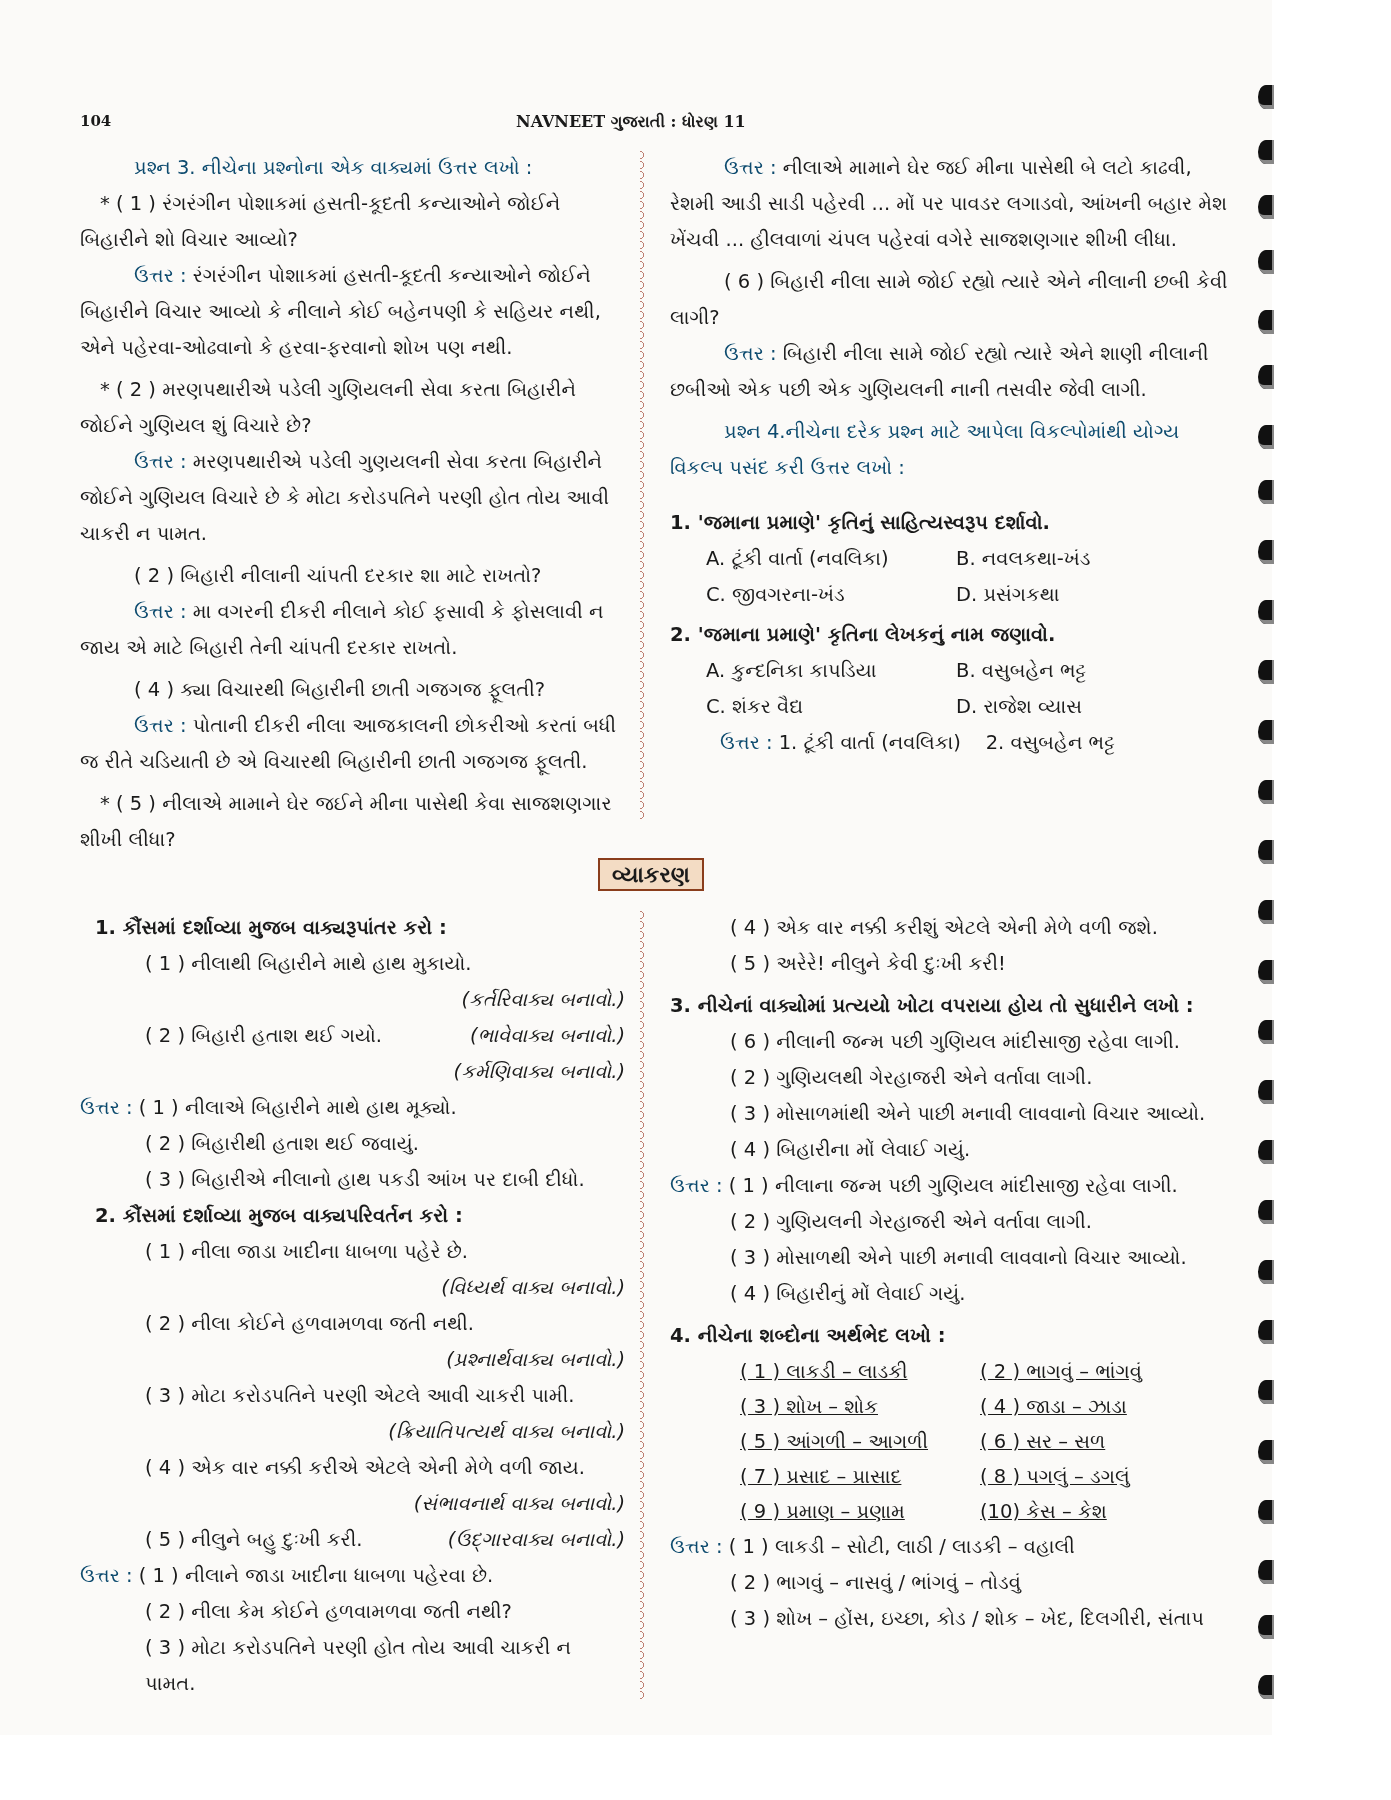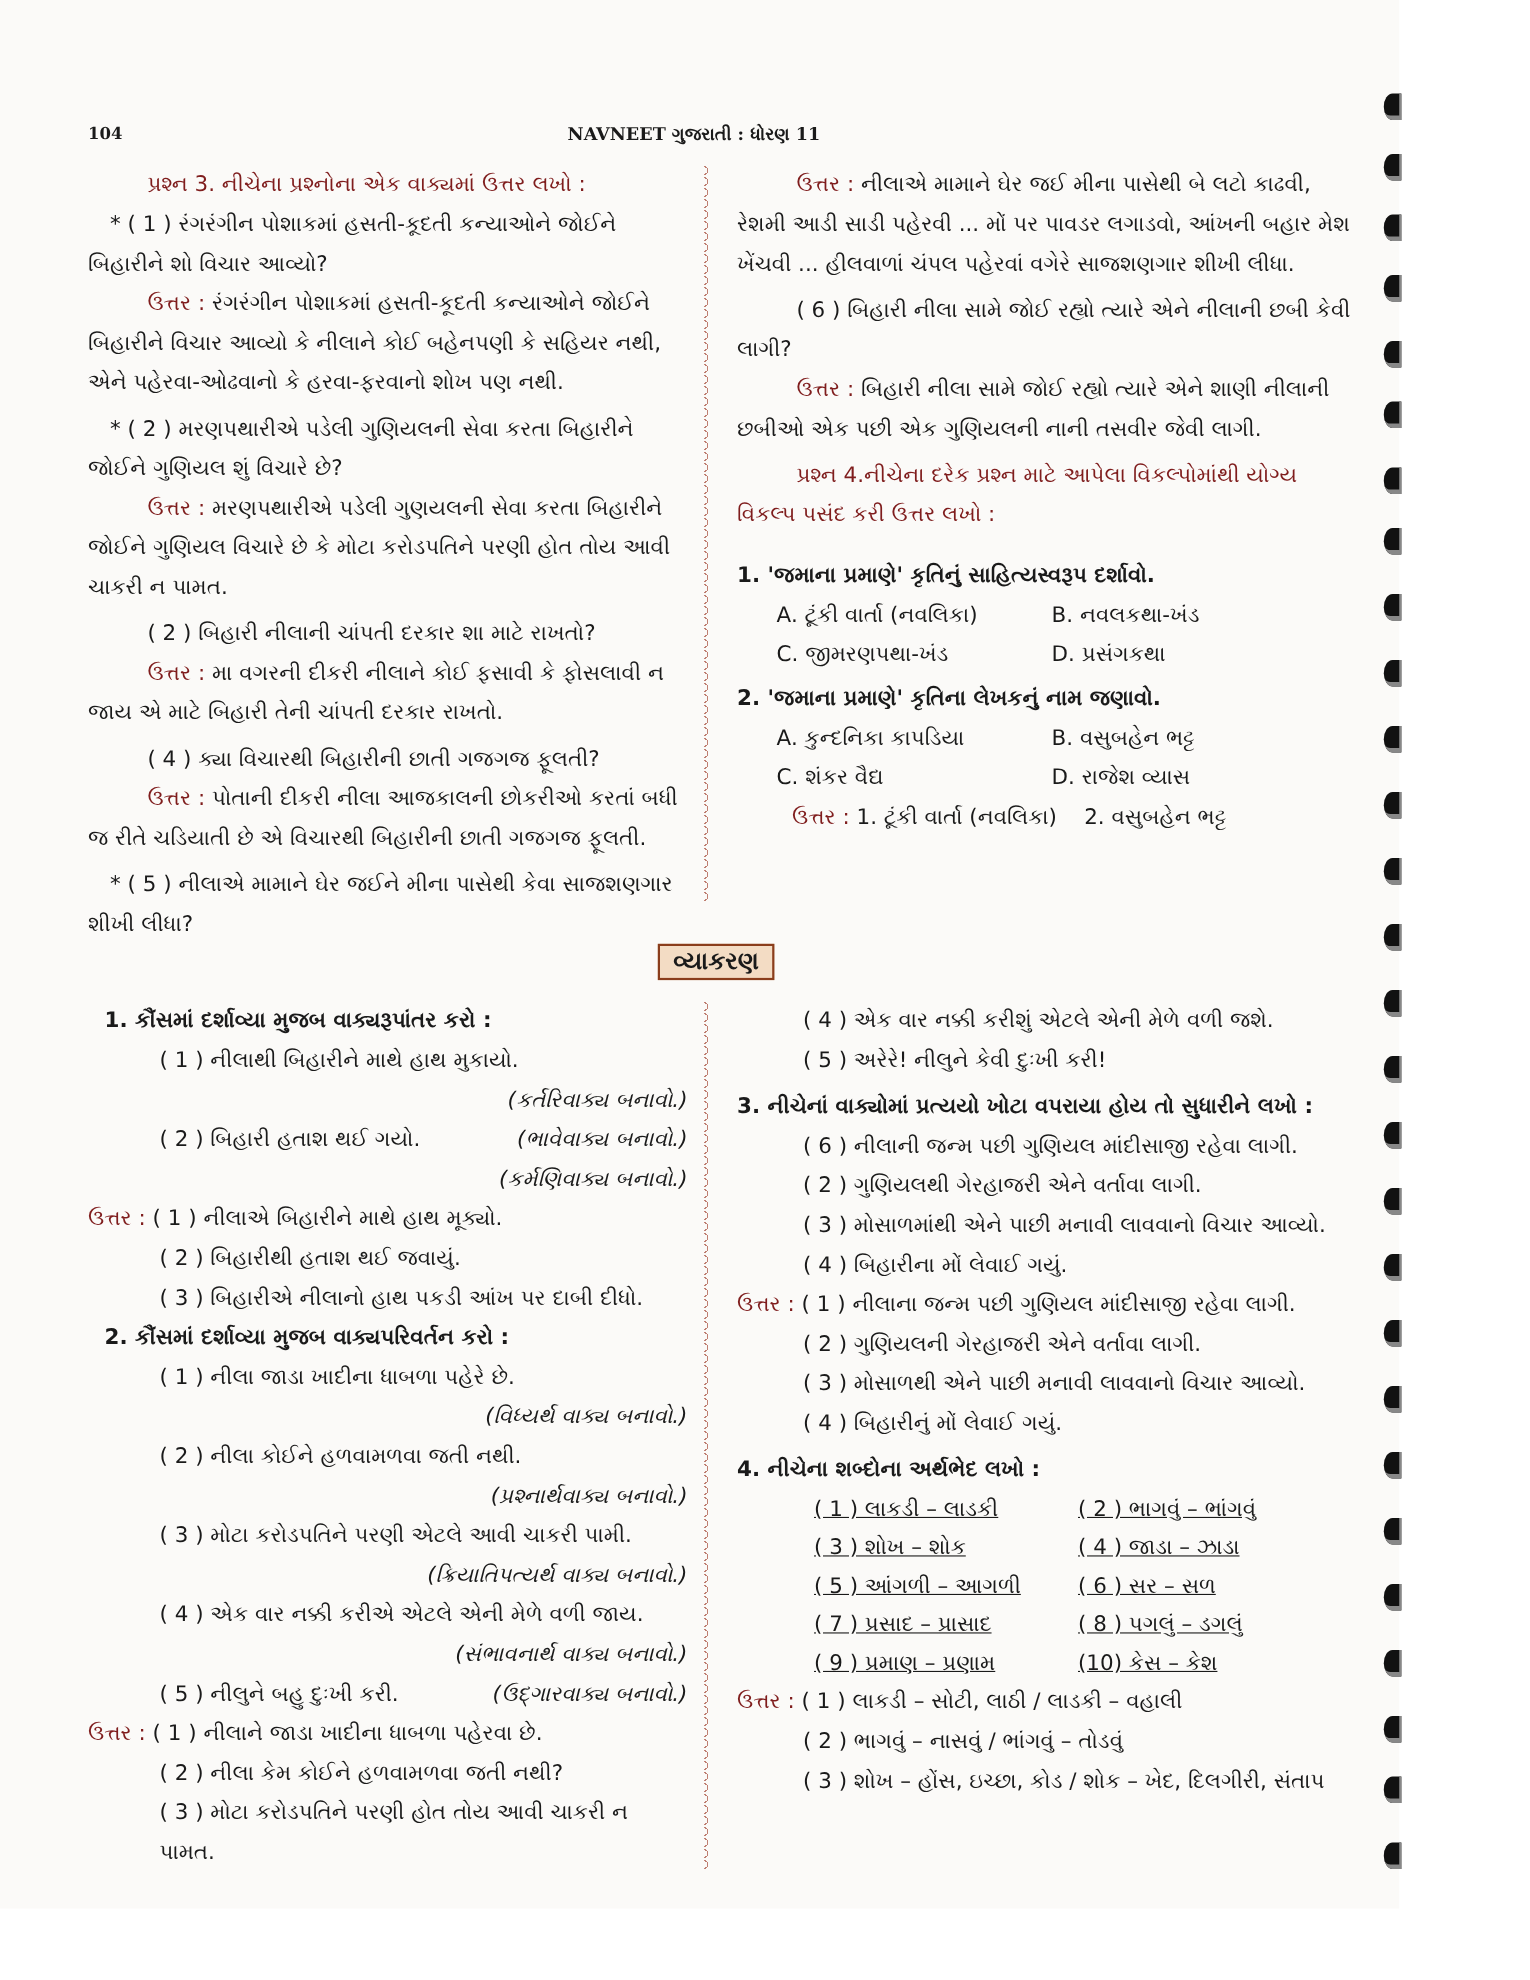--- a/index.html
+++ b/index.html
@@ -3,21 +3,21 @@
 <meta charset="utf-8">
 <style>
   html,body{margin:0;padding:0;}
   body{width:1391px;height:1800px;background:#ffffff;position:relative;overflow:hidden;
        font-family:"DejaVu Sans",sans-serif;color:#1a1a1a;}
   .page{position:absolute;left:0;top:0;width:1272px;height:1735px;background:#fbfaf8;}
   .hdr-num{position:absolute;left:80px;top:112px;font-family:"DejaVu Serif",serif;font-weight:bold;font-size:15px;}
   .hdr-title{position:absolute;left:516px;top:112px;font-family:"DejaVu Serif",serif;font-weight:bold;font-size:16px;}
   .col{position:absolute;font-size:19.5px;line-height:36px;}
   .col p{margin:0;}
-  .red{color:#7f1d1d;}
+  .red{color:#0c4a6e;}
   .b{font-weight:bold;}
   .ind{text-indent:54px;}
   .ital{font-style:italic;text-align:right;}
   .row{display:flex;justify-content:space-between;}
   .opts{display:grid;grid-template-columns:250px 250px;padding-left:36px;}
   .pairs{display:grid;grid-template-columns:240px 240px;padding-left:70px;line-height:35px;text-decoration:underline;}
   .divider{position:absolute;width:10px;
     background-image:radial-gradient(circle at 0 5px, transparent 3px, #b06050 3px, #b06050 4px, transparent 4px);
     background-size:10px 10px;opacity:.8;}
   .vyak{position:absolute;left:598px;top:858px;padding:2px 12px;border:2px solid #8a3d1c;
@@ -49,21 +49,21 @@
 
   <div class="col" style="left:670px;top:150px;width:560px;">
     <p class="ind"><span class="red">ઉત્તર :</span> <span>નીલાએ મામાને ઘેર જઈ મીના પાસેથી બે લટો કાઢવી, રેશમી આડી સાડી પહેરવી ... મોં પર પાવડર લગાડવો, આંખની બહાર મેશ ખેંચવી ... હીલવાળાં ચંપલ પહેરવાં વગેરે સાજશણગાર શીખી લીધા.</span></p>
     <p class="ind" style="margin-top:6px">( 6 ) બિહારી નીલા સામે જોઈ રહ્યો ત્યારે એને નીલાની છબી કેવી લાગી?</p>
     <p class="ind"><span class="red">ઉત્તર :</span> <span>બિહારી નીલા સામે જોઈ રહ્યો ત્યારે એને શાણી નીલાની છબીઓ એક પછી એક ગુણિયલની નાની તસવીર જેવી લાગી.</span></p>
     <p class="red ind" style="margin-top:6px">પ્રશ્ન 4.નીચેના દરેક પ્રશ્ન માટે આપેલા વિકલ્પોમાંથી યોગ્ય વિકલ્પ પસંદ કરી ઉત્તર લખો :</p>
     <p class="b" style="margin-top:19px">1. 'જમાના પ્રમાણે' કૃતિનું સાહિત્યસ્વરૂપ દર્શાવો.</p>
     <div class="opts">
       <span>A. ટૂંકી વાર્તા (નવલિકા)</span>
       <span>B. નવલકથા-ખંડ</span>
-      <span>C. જીમરણપથા-ખંડ</span>
+      <span>C. જીવગરના-ખંડ</span>
       <span>D. પ્રસંગકથા</span>
     </div>
     <p class="b" style="margin-top:4px">2. 'જમાના પ્રમાણે' કૃતિના લેખકનું નામ જણાવો.</p>
     <div class="opts">
       <span>A. કુન્દનિકા કાપડિયા</span>
       <span>B. વસુબહેન ભટ્ટ</span>
       <span>C. શંકર વૈદ્ય</span>
       <span>D. રાજેશ વ્યાસ</span>
     </div>
     <p style="padding-left:50px"><span class="red">ઉત્તર :</span> <span>1. ટૂંકી વાર્તા (નવલિકા)</span> &nbsp;&nbsp; <span>2. વસુબહેન ભટ્ટ</span></p>

